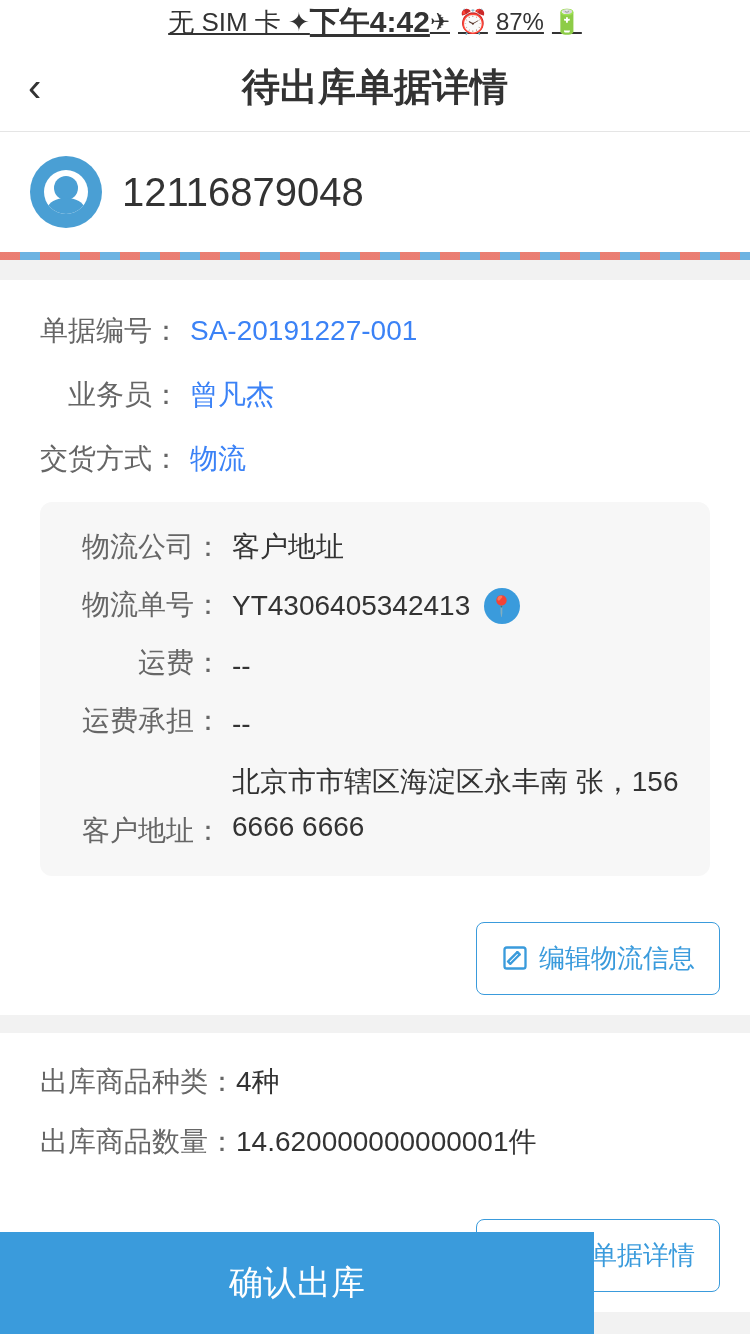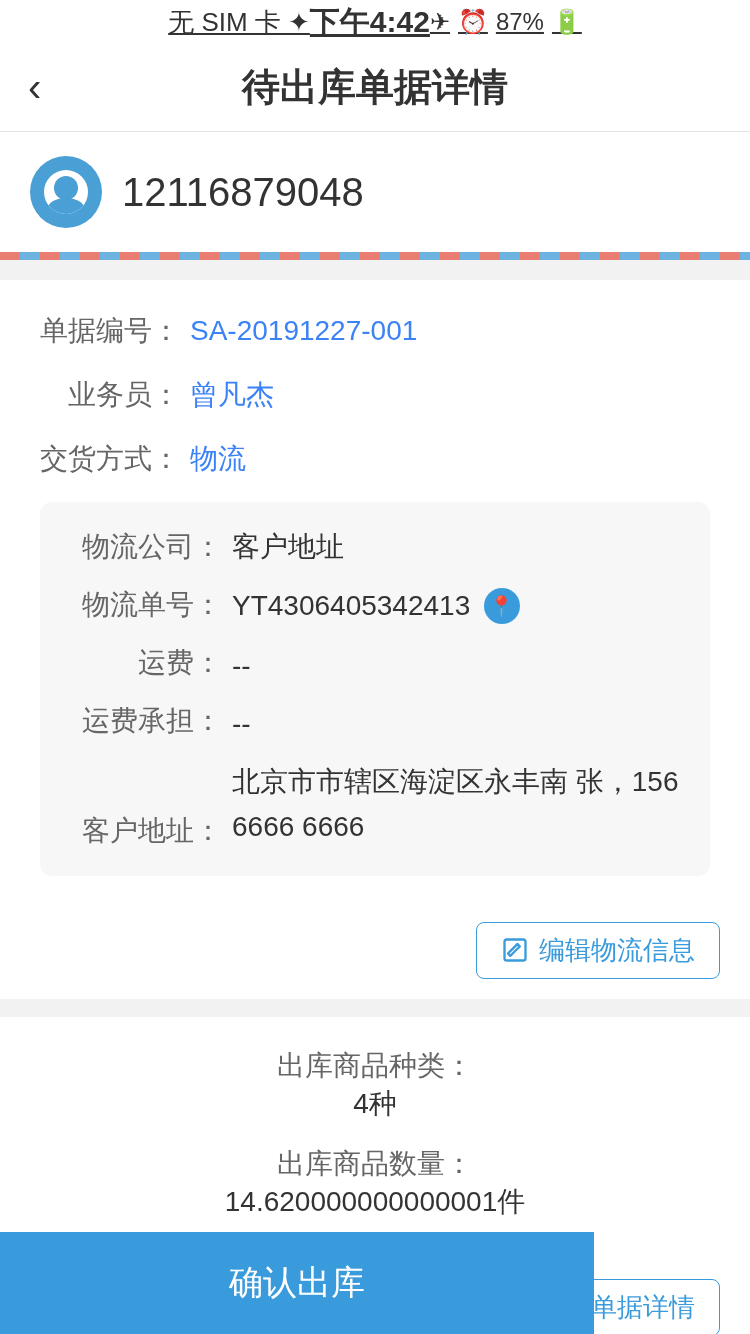--- a/index.html
+++ b/index.html
@@ -193,44 +193,43 @@
       display: flex;
       justify-content: flex-end;
       padding: 16px 30px 20px;
       background: #fff;
     }
     .action-btn {
       border: 1.5px solid #3a9bdc;
       color: #3a9bdc;
       background: #fff;
       border-radius: 8px;
-      padding: 10px 24px;
+      padding: 18px 24px;
       font-size: 26px;
       display: flex;
       align-items: center;
       gap: 10px;
       cursor: pointer;
     }
 
     
     .section-divider {
       height: 18px;
       background: #f2f2f2;
     }
 
     
     .goods-section {
       background: #fff;
       padding: 30px 40px 20px;
     }
     .goods-row {
       display: flex;
-      align-items: center;
+      align-items: flex-start;
       margin-bottom: 22px;
-      flex-direction: column;
     }
     .goods-label {
       color: #666;
       font-size: 28px;
       min-width: 180px;
       flex-shrink: 0;
     }
     .goods-value {
       color: #333;
       font-size: 28px;

